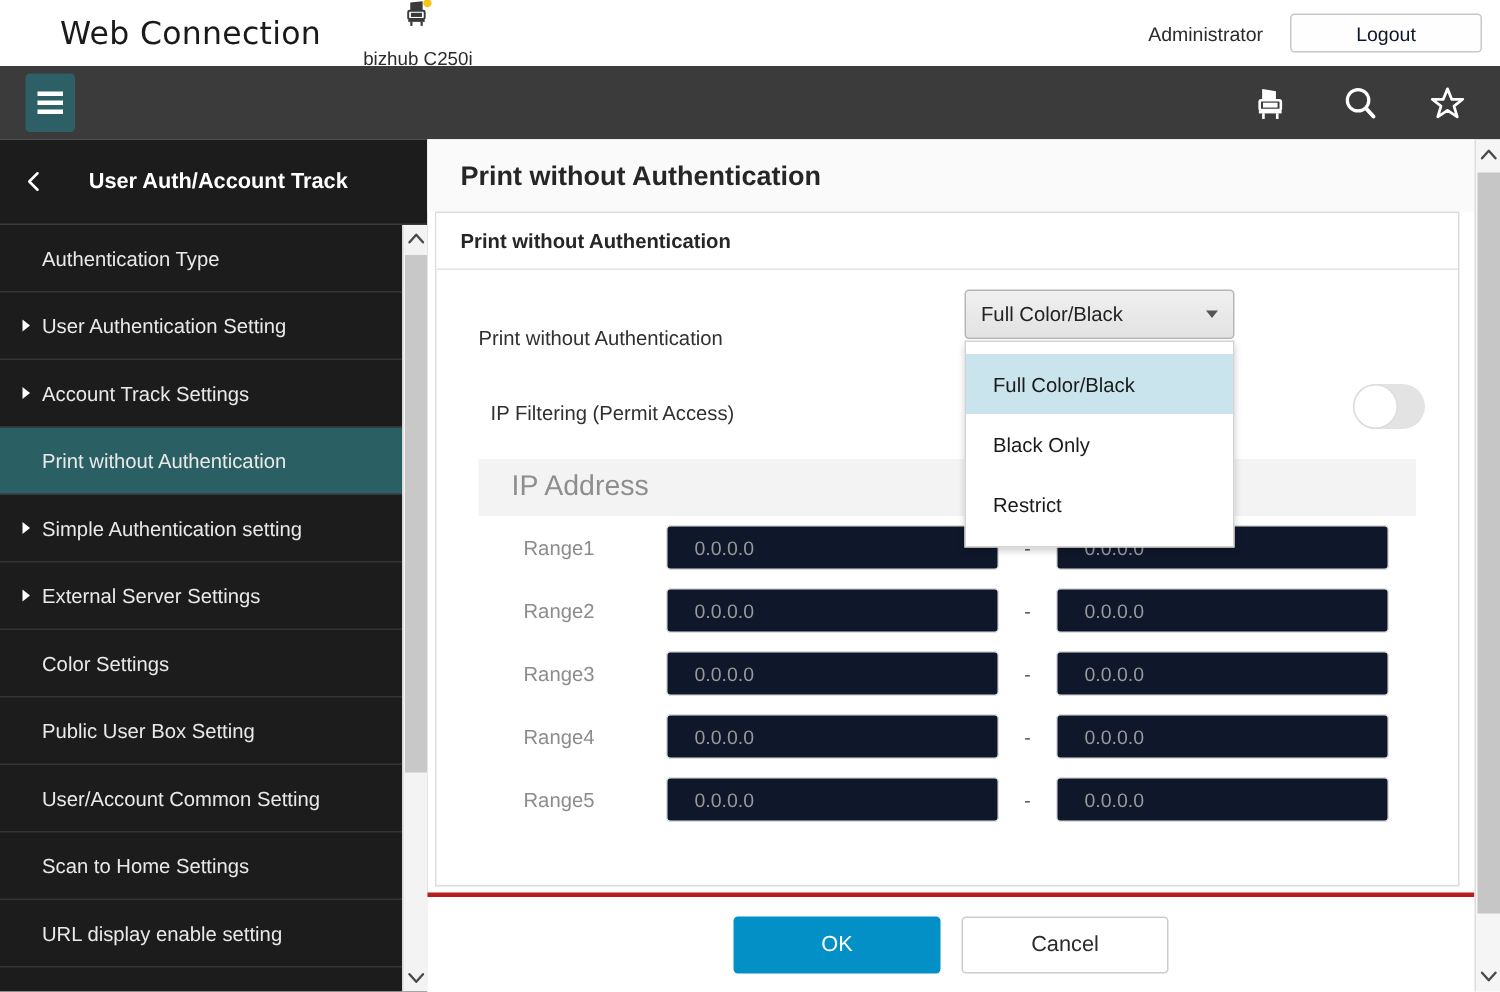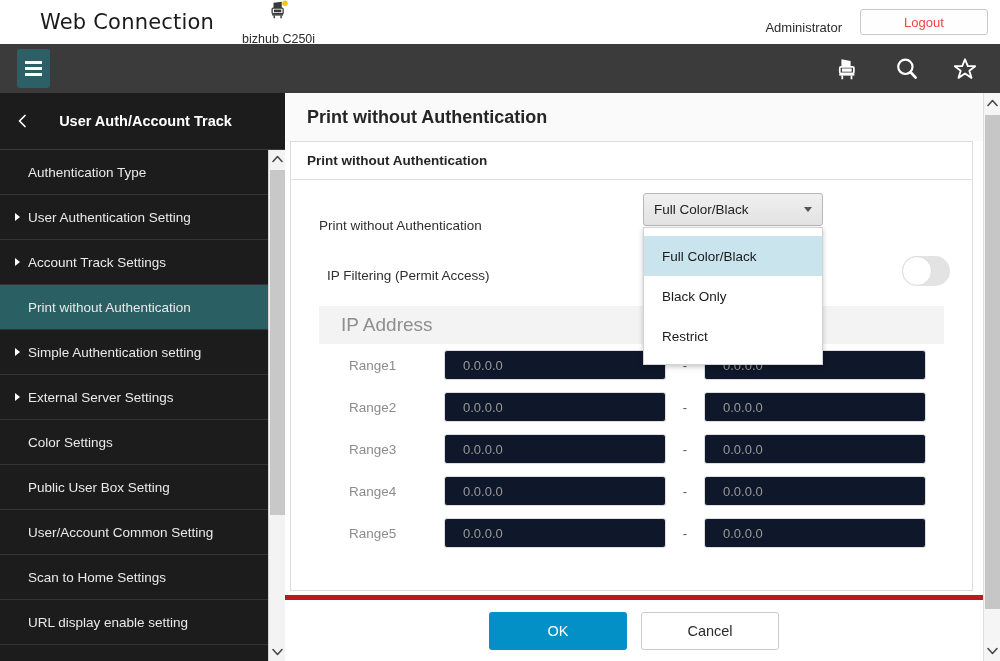--- a/index.html
+++ b/index.html
@@ -22,29 +22,29 @@
     color: #1a1a1a;
     letter-spacing: 0.2px;
     font-family: "DejaVu Sans", sans-serif;
     font-weight: 400;
   }
   .device-block {
     display: flex; align-items: center; margin-left: 28px; gap: 7px; flex-direction: column;
   }
   .device-name { font-size: 12.5px; color: #2b2b2b; }
   .brand-right {
-    margin-left: auto; display: flex; align-items: flex-end; gap: 18px;
+    margin-left: auto; display: flex; align-items: center; gap: 18px;
     margin-right: 12px;
   }
   .admin-label { font-size: 13px; color: #2b2b2b; }
   .logout-btn {
     width: 128px; height: 26px;
     border: 1px solid #c8c8c8; border-radius: 3px;
     background: #fefefe;
-    font-size: 13px; color: #ef4444;
+    font-size: 13px; color: #0f172a;
     display: flex; align-items: center; justify-content: center;
     cursor: pointer;
   }
 
   
   .navbar {
     position: absolute; left: 0; top: 44px; width: 1000px; height: 49px;
     background: #3b3b3b;
     display: flex; align-items: center;
   }
@@ -215,21 +215,21 @@
     font-size: 13px; color: #9a9a9a;
     padding: 0 18px;
     font-family: "Liberation Sans", sans-serif;
   }
   .ip-input::placeholder { color: #9a9a9a; }
   .dash { width: 38px; text-align: center; font-size: 13px; color: #555; }
 
   
   .footer-bar {
     position: absolute; left: 0; bottom: 0; width: 698px; height: 66px;
-    border-top: 5px solid #b91c1c;
+    border-top: 3px solid #b91c1c;
     background: #ffffff;
     display: flex; align-items: center; justify-content: center; gap: 14px;
   }
   .btn-ok {
     width: 138px; height: 38px; background: #0390c6;
     color: #ffffff; font-size: 14.5px;
     border: none; border-radius: 3px; cursor: pointer;
     font-family: "Liberation Sans", sans-serif;
   }
   .btn-cancel {

